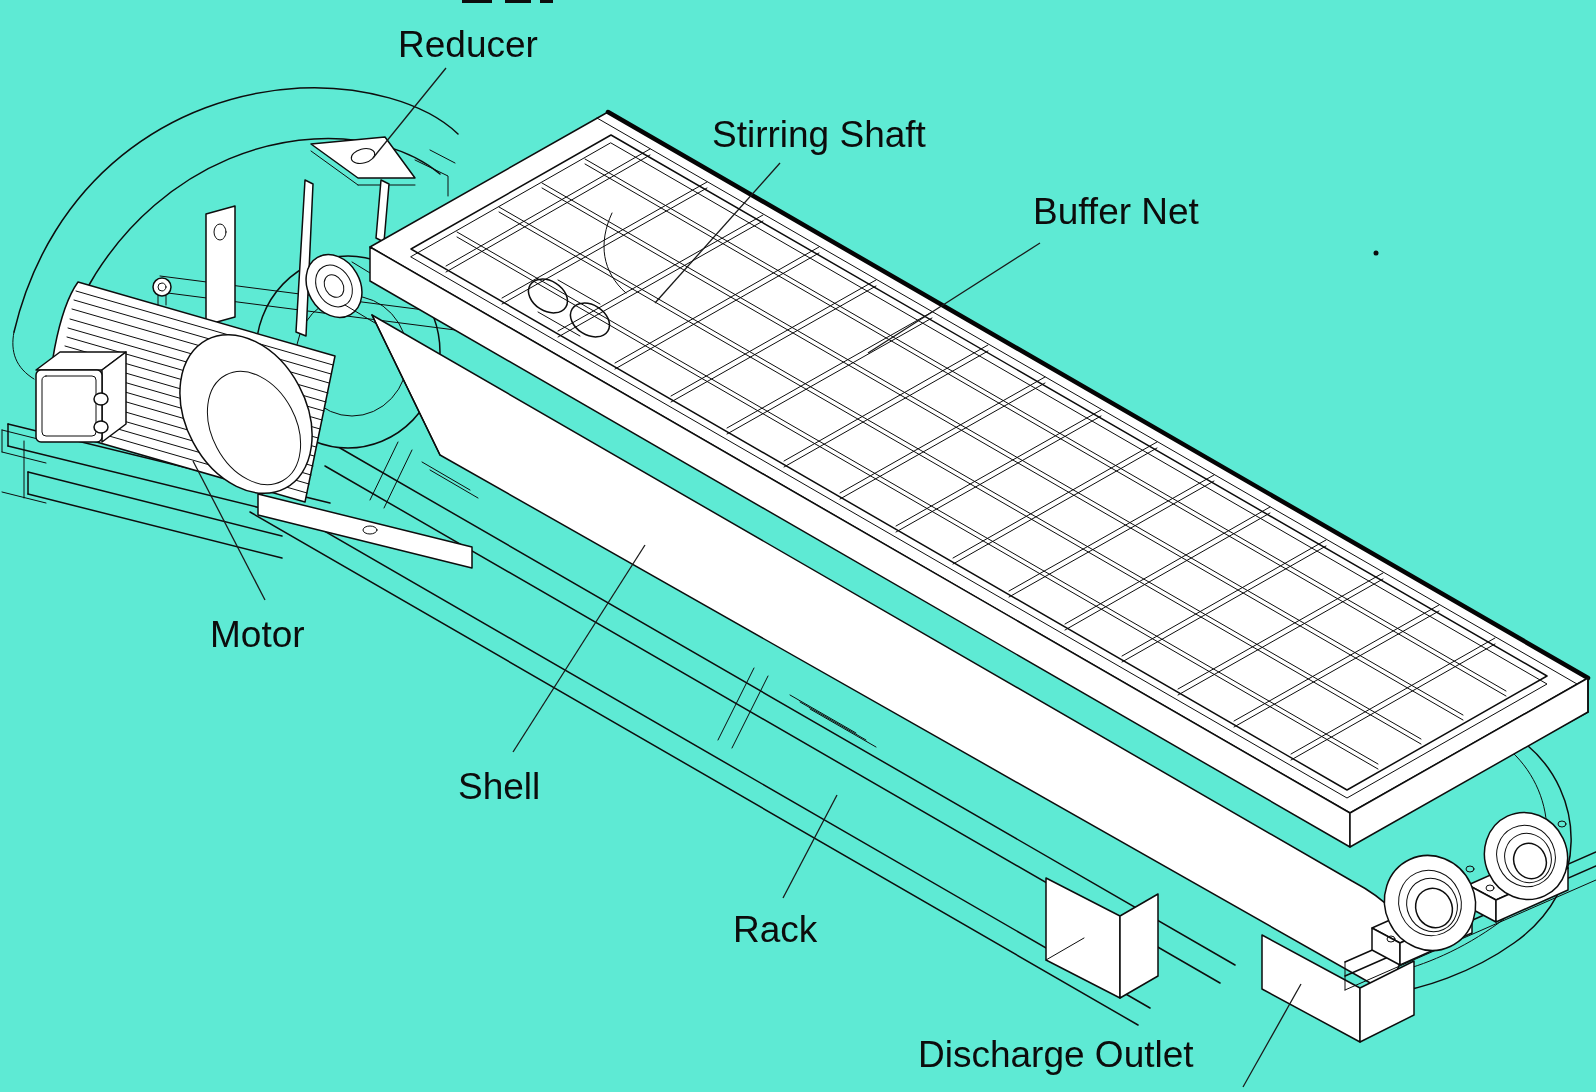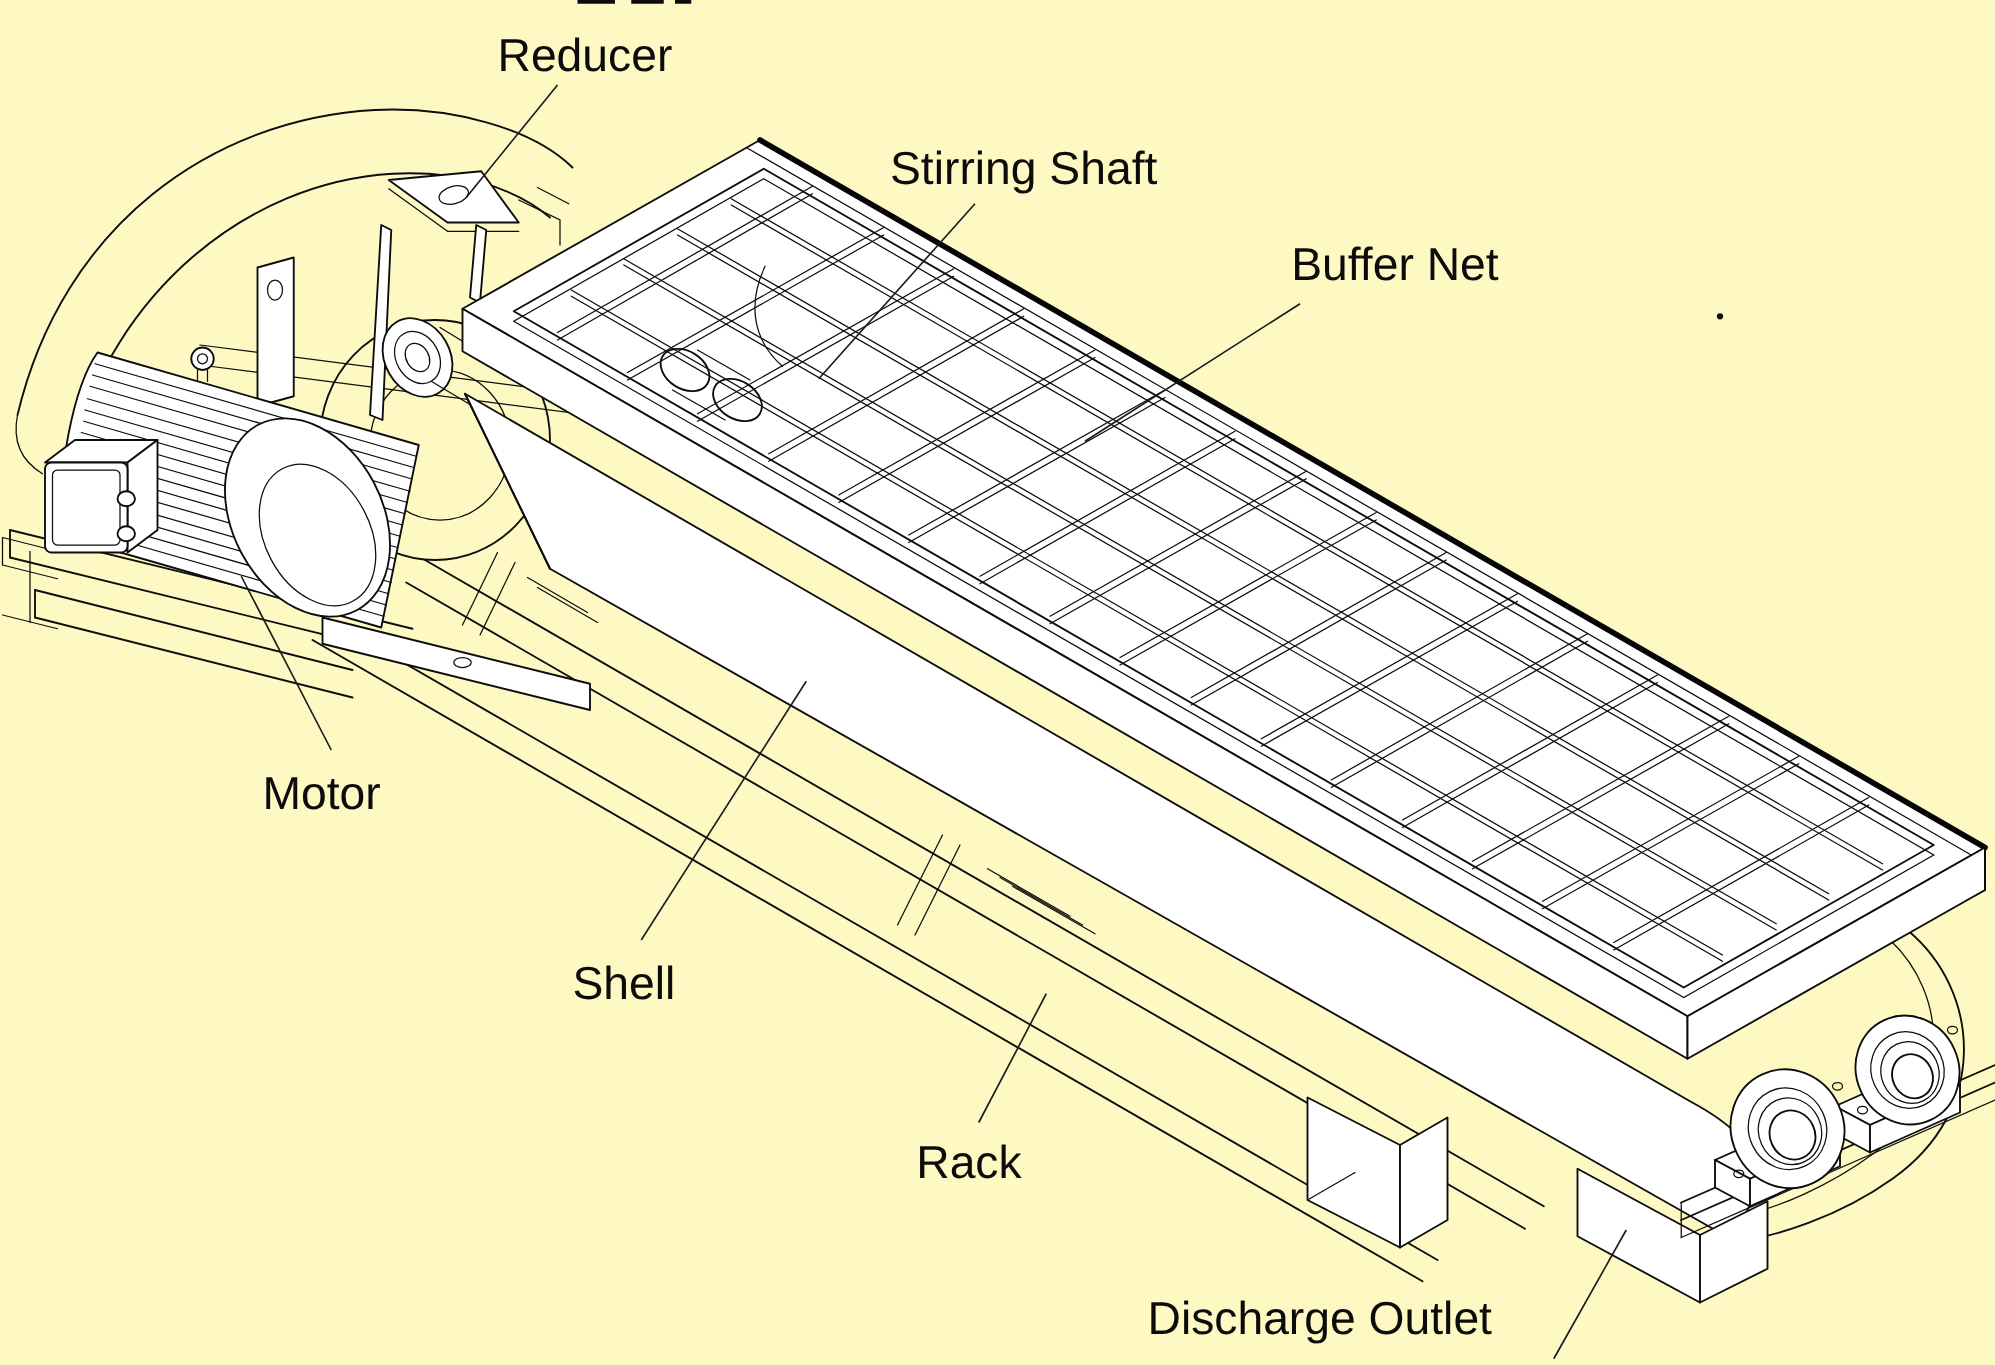--- a/index.html
+++ b/index.html
@@ -1,16 +1,16 @@
 <!DOCTYPE html>
 <html><head>
 <meta charset="utf-8">
 <style>
   html,body{margin:0;padding:0;background:#ffffff;}
-  .stage{position:relative;width:1596px;height:1092px;background:#fef9c3;overflow:hidden;}
+  .stage{position:relative;width:1596px;height:1092px;background:#5eead4;overflow:hidden;}
   svg{display:block;}
   .w{fill:#ffffff;stroke:#0d0d0d;stroke-width:1.5;stroke-linejoin:round;}
   .n{fill:none;stroke:#0d0d0d;stroke-width:1.5;stroke-linecap:round;stroke-linejoin:round;}
   .t{fill:none;stroke:#0d0d0d;stroke-width:1;stroke-linecap:round;}
   .hv{fill:none;stroke:#050505;stroke-width:4.5;stroke-linecap:round;}
   .ldr{fill:none;stroke:#1a1a1a;stroke-width:1.3;}
   .lbl{font-family:"Liberation Sans",sans-serif;font-size:37px;fill:#0c0c0c;}
 </style>
 </head>
 <body>

